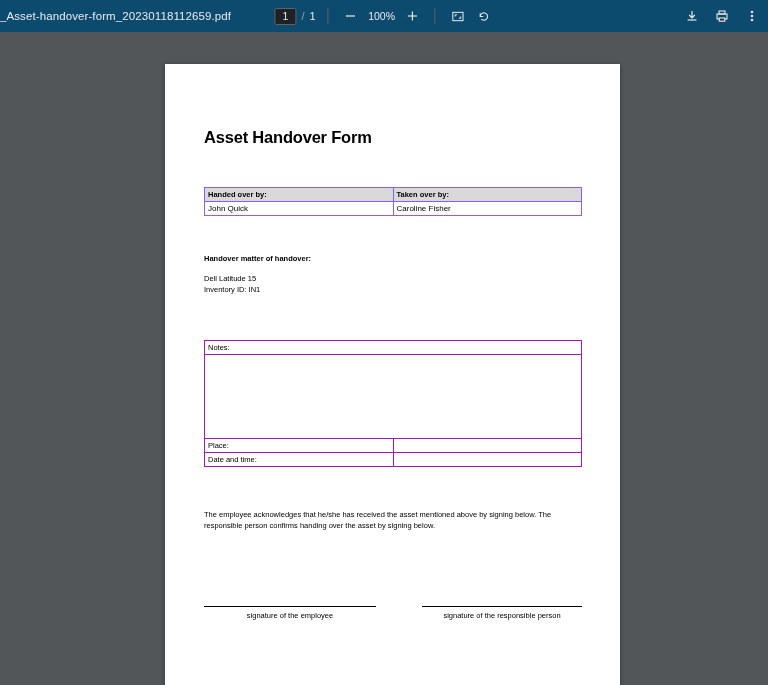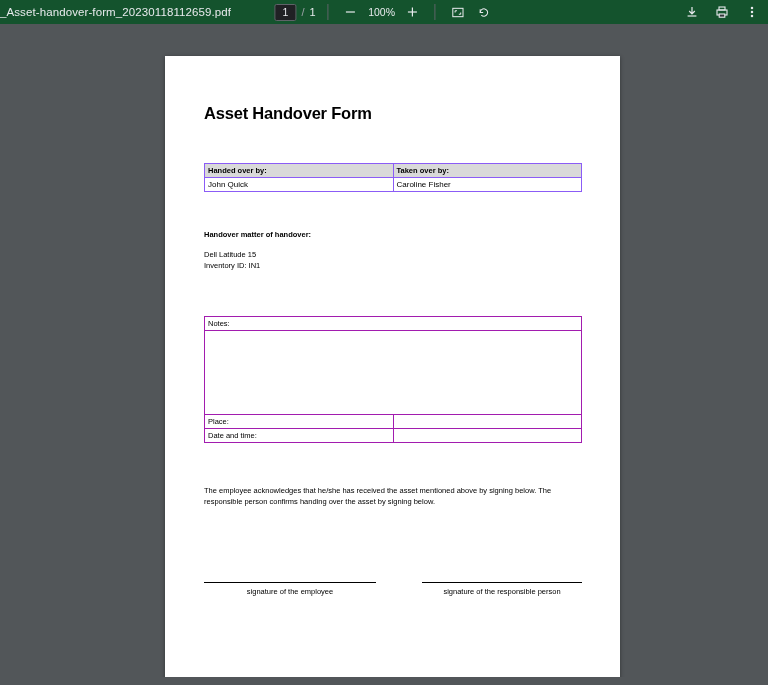--- a/index.html
+++ b/index.html
@@ -9,22 +9,22 @@
     width: 768px;
     height: 685px;
     overflow: hidden;
     background: #525659;
     font-family: "Liberation Sans", sans-serif;
   }
 
   
   .toolbar {
     position: relative;
-    height: 24px;
-    background: #14532d;
+    height: 32px;
+    background: #0c4a6e;
     display: flex;
     align-items: center;
     color: #e8eaed;
     font-size: 11px;
     user-select: none;
   }
   .file-name {
     position: absolute;
     left: 0px;
     top: 50%;
@@ -110,21 +110,21 @@
     left: 165px;
     top: 32px;
     width: 455px;
     height: 645px;
     background: #ffffff;
     box-shadow: 0 1px 4px rgba(0,0,0,0.4);
   }
   .doc {
     position: absolute;
     left: 39px;
-    top: 48px;
+    top: 64px;
     width: 378px;
   }
   .doc-title {
     font-size: 16.5px;
     font-weight: bold;
     color: #000;
     margin: 0 0 40px 0;
     letter-spacing: -0.2px;
   }
 

